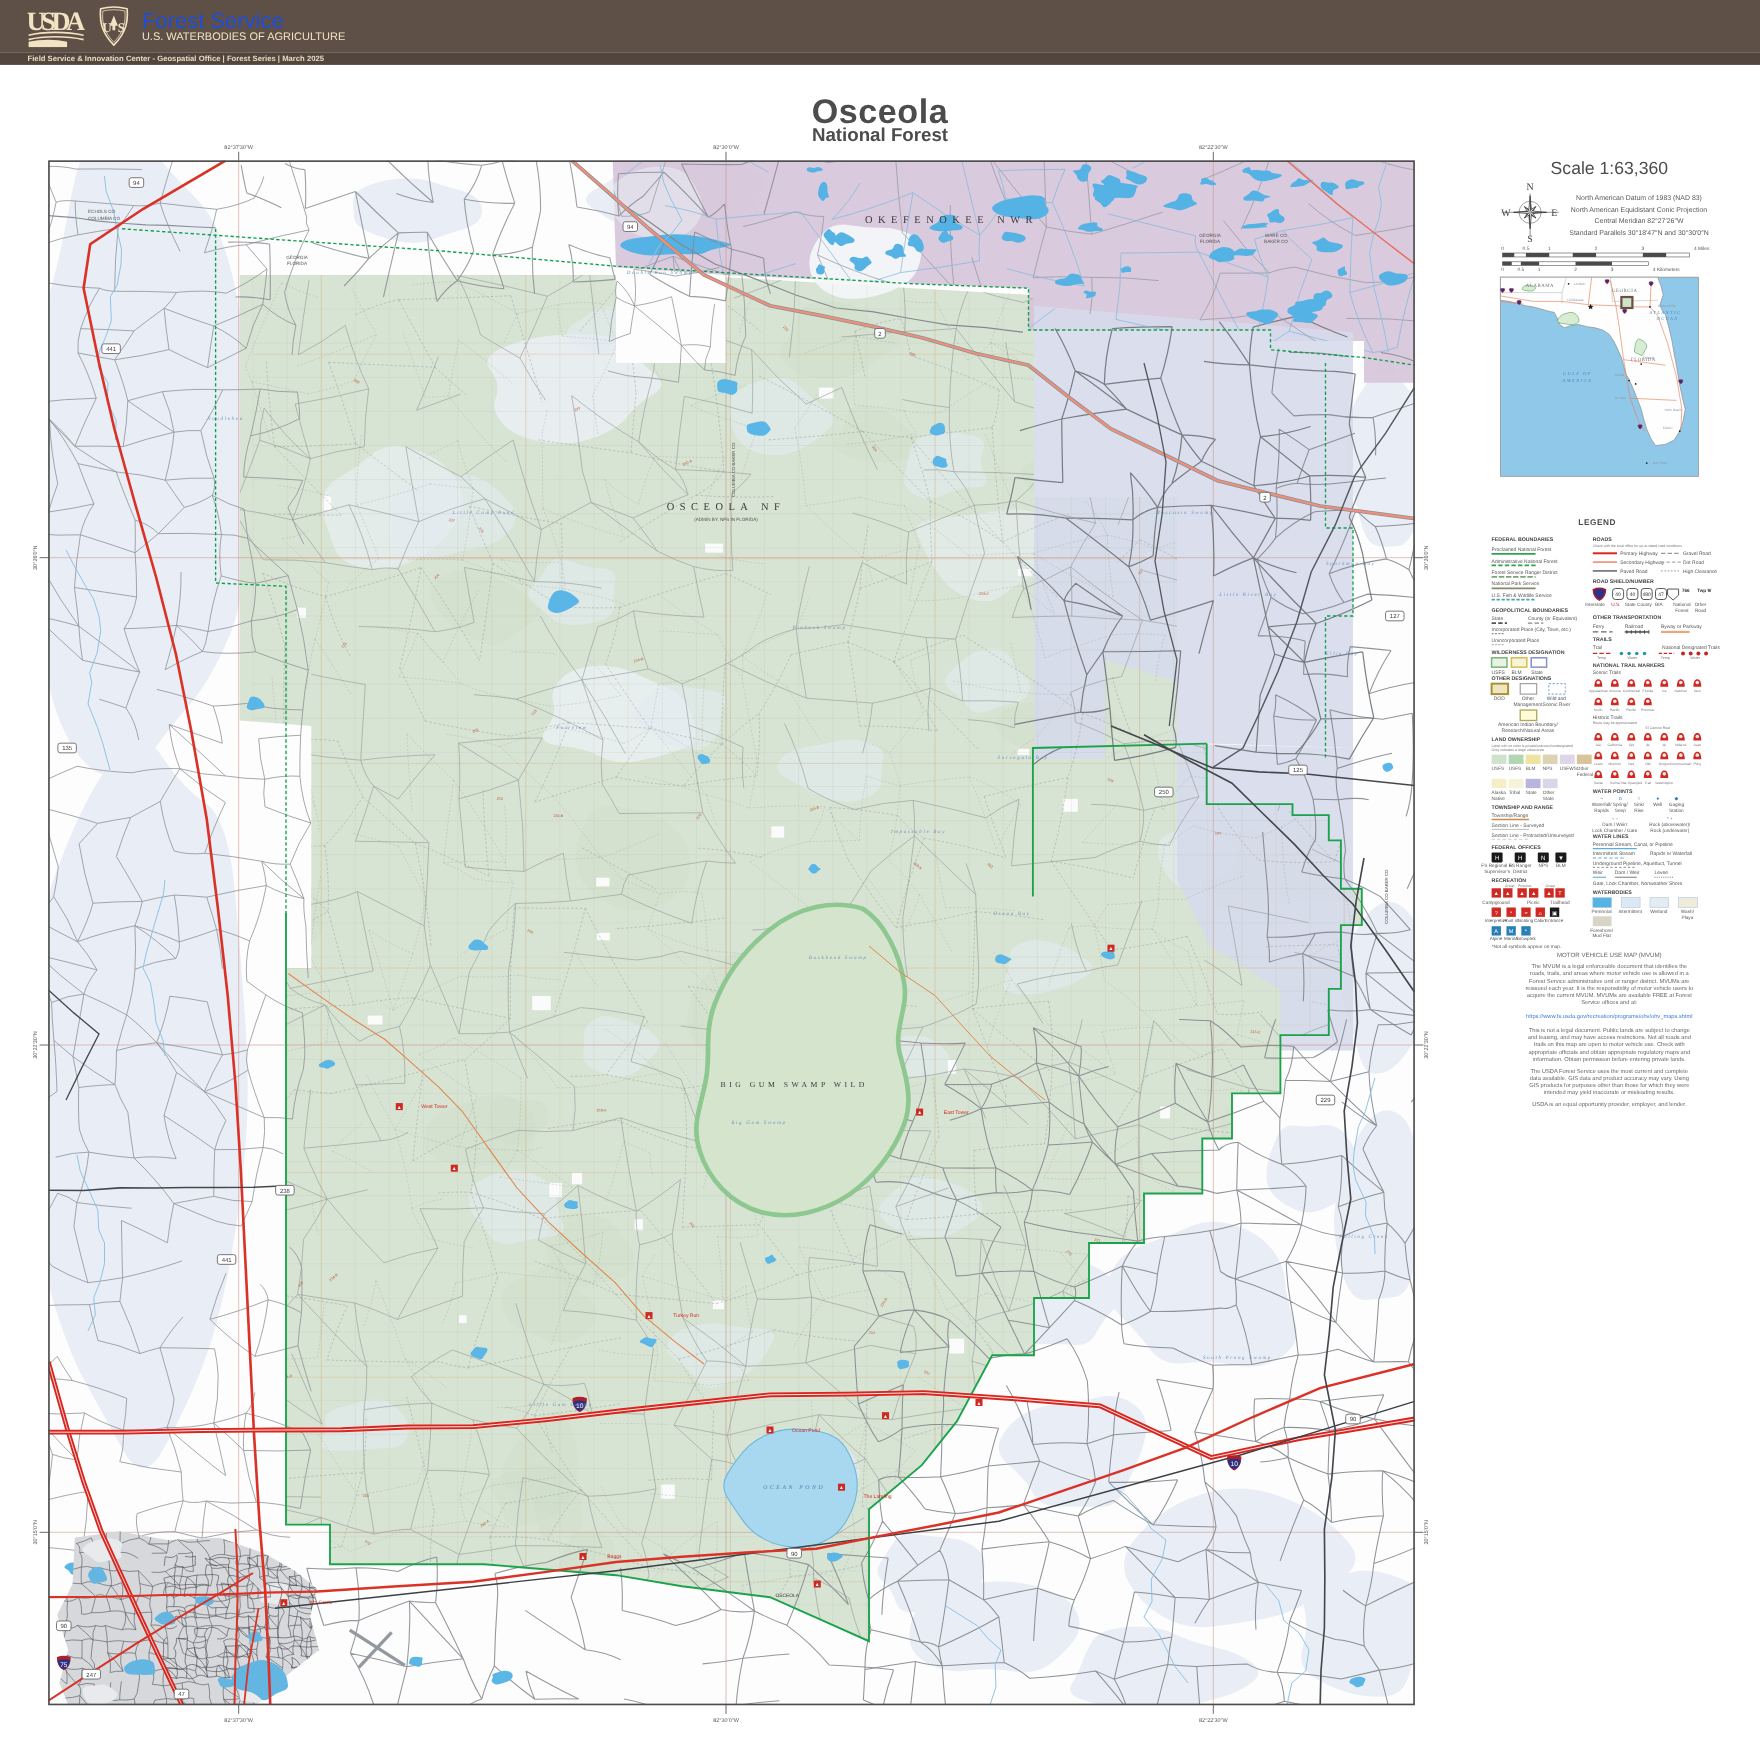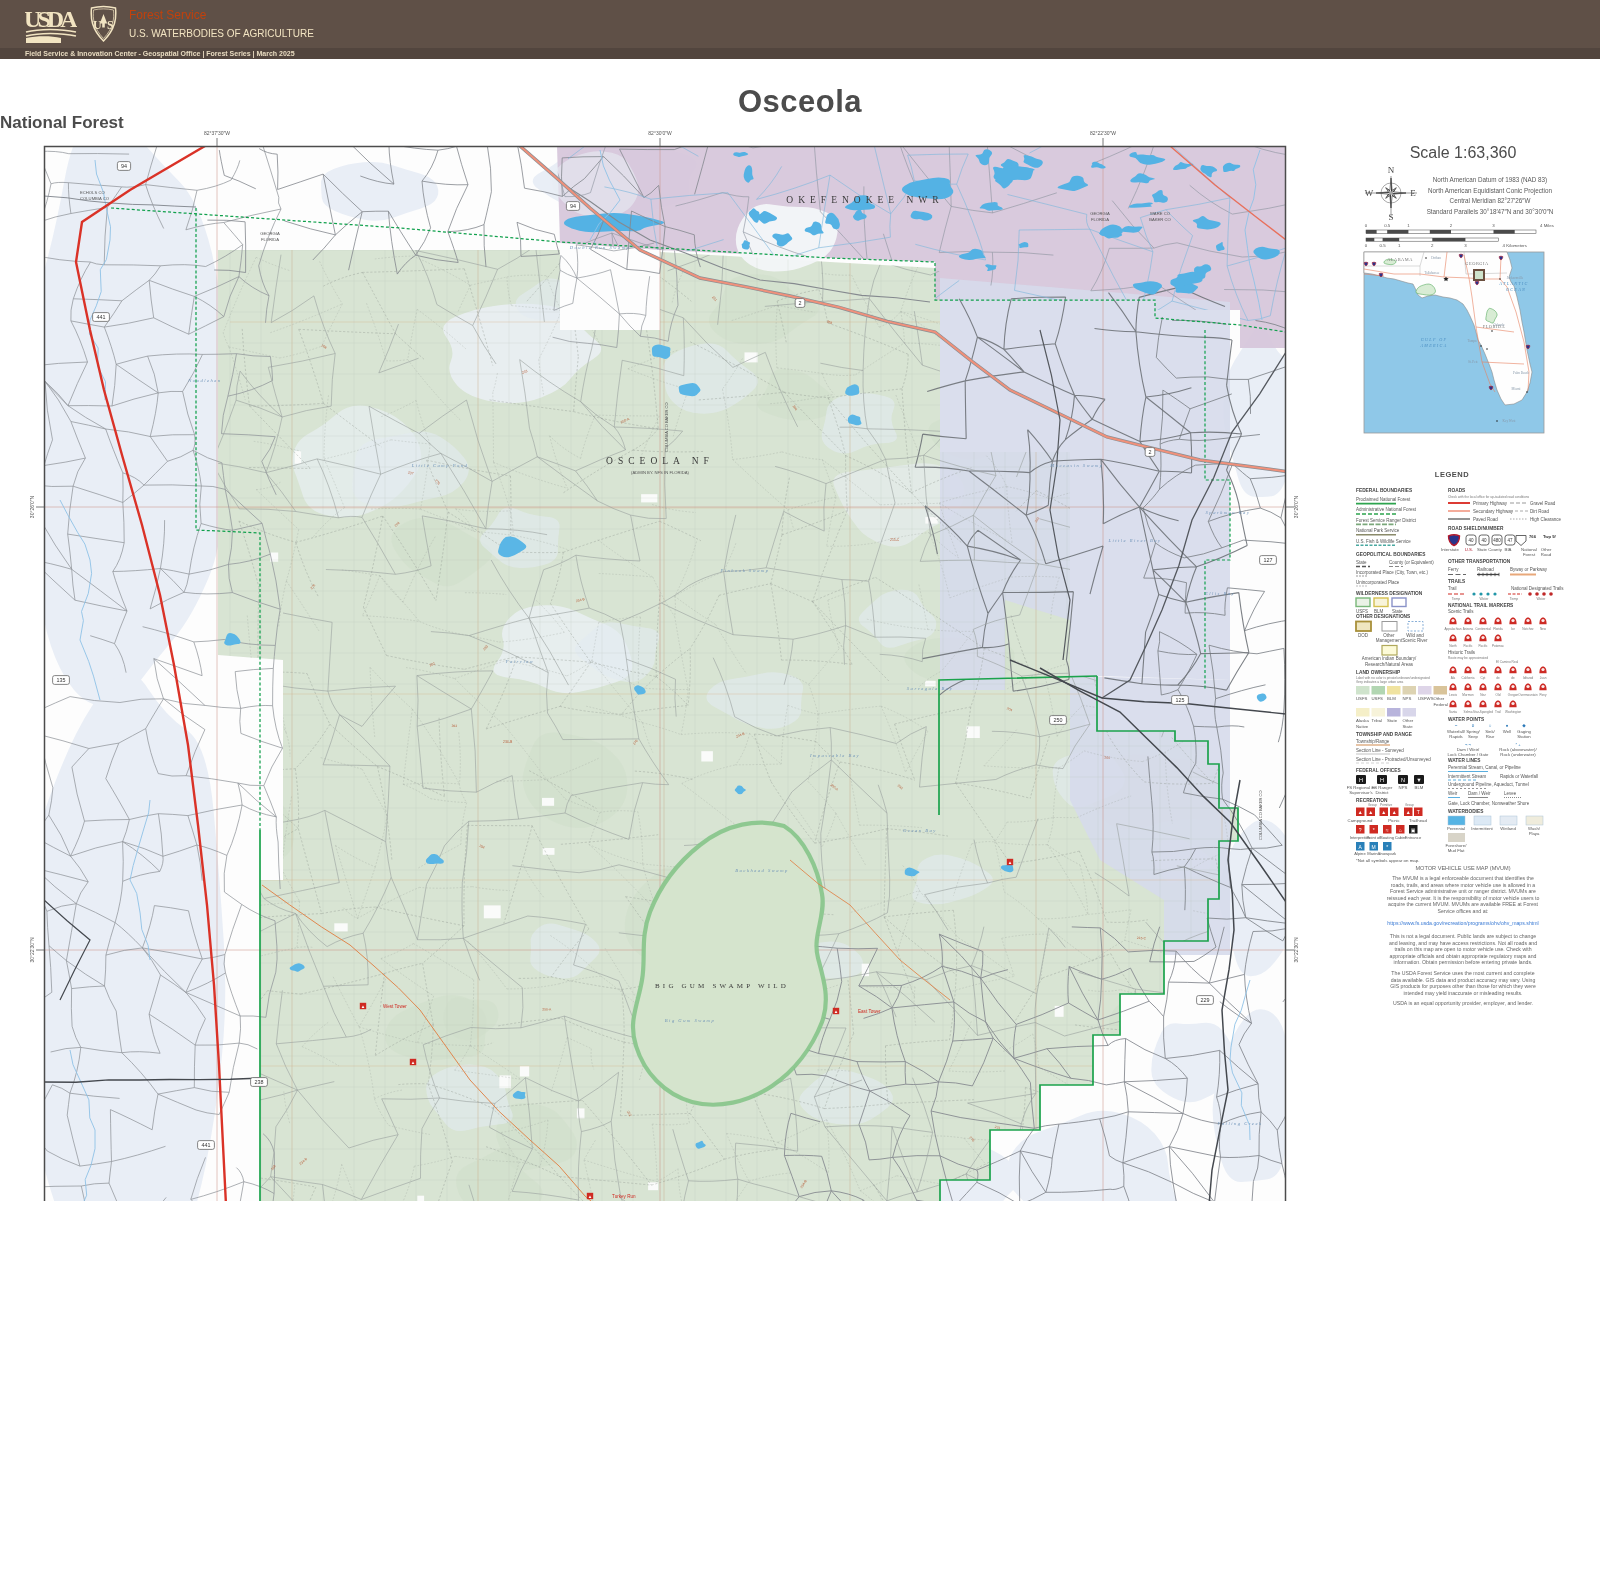--- a/index.html
+++ b/index.html
@@ -1,15 +1,15 @@
 <!DOCTYPE html>
 <html><head><meta charset="utf-8"><title>Osceola National Forest</title>
 <style>
 html,body{margin:0;padding:0;background:#fff;font-family:"Liberation Sans",sans-serif;}
-#page{position:relative;width:1600px;height:1201px;overflow:hidden;background:#fff;}
+#page{position:relative;width:1600px;height:1584px;overflow:hidden;background:#fff;}
 .abs{position:absolute;}
 </style></head><body>
 <div id="page">
 
 <div class="abs" style="left:0;top:0;width:1600px;height:48px;background:#5f5047;"></div>
 
 <div class="abs" style="left:0;top:48px;width:1600px;height:11px;background:#52453e;"></div>
 
 <div class="abs" style="left:25px;top:49.5px;font-size:7px;color:#e8dbc0;font-weight:bold;">Field Service &amp; Innovation Center - Geospatial Office | Forest Series | March 2025</div>
 
@@ -21,27 +21,27 @@
 </svg>
 
 <svg class="abs" style="left:88px;top:5px" width="31" height="38" viewBox="0 0 31 38">
 <path d="M3.5,3 C11,1 20,1 27.5,3 C28.5,13 27.5,24 15.5,36 C3.5,24 2.5,13 3.5,3 Z" fill="none" stroke="#f2e4c2" stroke-width="1.5"></path>
 <path d="M5.5,5 C11.5,3.5 19.5,3.5 25.5,5 C26.3,13.5 25.5,23 15.5,33.5 C5.5,23 4.7,13.5 5.5,5 Z" fill="none" stroke="#f2e4c2" stroke-width="0.7"></path>
 <text x="5" y="24" font-family="Liberation Serif,serif" font-size="12" fill="#f2e4c2" font-weight="bold">U</text>
 <text x="19" y="24" font-family="Liberation Serif,serif" font-size="12" fill="#f2e4c2" font-weight="bold">S</text>
 <path d="M15.5,9 L11.8,18.5 L14.2,18.5 L14.2,22.5 L16.8,22.5 L16.8,18.5 L19.2,18.5 Z" fill="#f2e4c2"></path>
 </svg>
 
-<div class="abs" style="left:129px;top:8px;font-size:12px;color:#c2410c;">Forest Service</div>
+<div class="abs" style="left:129px;top:8px;font-size:20px;color:#1d4ed8;">Forest Service</div>
 
 <div class="abs" style="left:129px;top:28px;font-size:10px;color:#f2e4c2;">U.S. WATERBODIES OF AGRICULTURE</div>
 
 <div class="abs" style="left:0;top:84px;width:1600px;text-align:center;font-size:31px;font-weight:bold;color:#4c4c4c;letter-spacing:0.5px;">Osceola</div>
 
-<div class="abs" style="left:0;top:113px;width:1600px;font-size:17px;font-weight:bold;color:#4c4c4c;">National Forest</div>
+<div class="abs" style="left:0;top:113px;width:1600px;text-align:center;font-size:17px;font-weight:bold;color:#4c4c4c;">National Forest</div>
 
 <svg width="1600" height="1584" viewBox="0 0 1600 1584" style="position:absolute;left:0;top:0" xmlns="http://www.w3.org/2000/svg">
       <clipPath id="mapc">
         <rect x="44" y="146" width="1242" height="1404"></rect>
       </clipPath>
       <clipPath id="greenc">
         <polygon points="218,250 560,250 560,330 660,330 660,252 830,262 935,268 940,272 940,452 1070,452 1070,676 1097,676 1097,731 1175,731 1175,741 1208,741 1208,764 1219,764 1219,808 1238,808 1238,841 1219,841 1219,899 1208,899 1208,941 1164,941 1164,994 1120,994 1120,1035 1093,1035 1093,1085 1040,1085 1040,1130 990,1130 990,1180 940,1180 940,1232 902,1232 870,1292 838,1332 790,1372 790,1492 745,1472 700,1452 620,1442 560,1432 440,1422 300,1422 300,1386 260,1386 260,880 283,880 283,660 218,655"></polygon>
       </clipPath>
       <clipPath id="purplec">
         <polygon points="557,146 1286,146 1286,348 1240,348 1240,310 1155,310 1155,300 935,300 935,262 830,258 660,250 560,243 557,146"></polygon>

